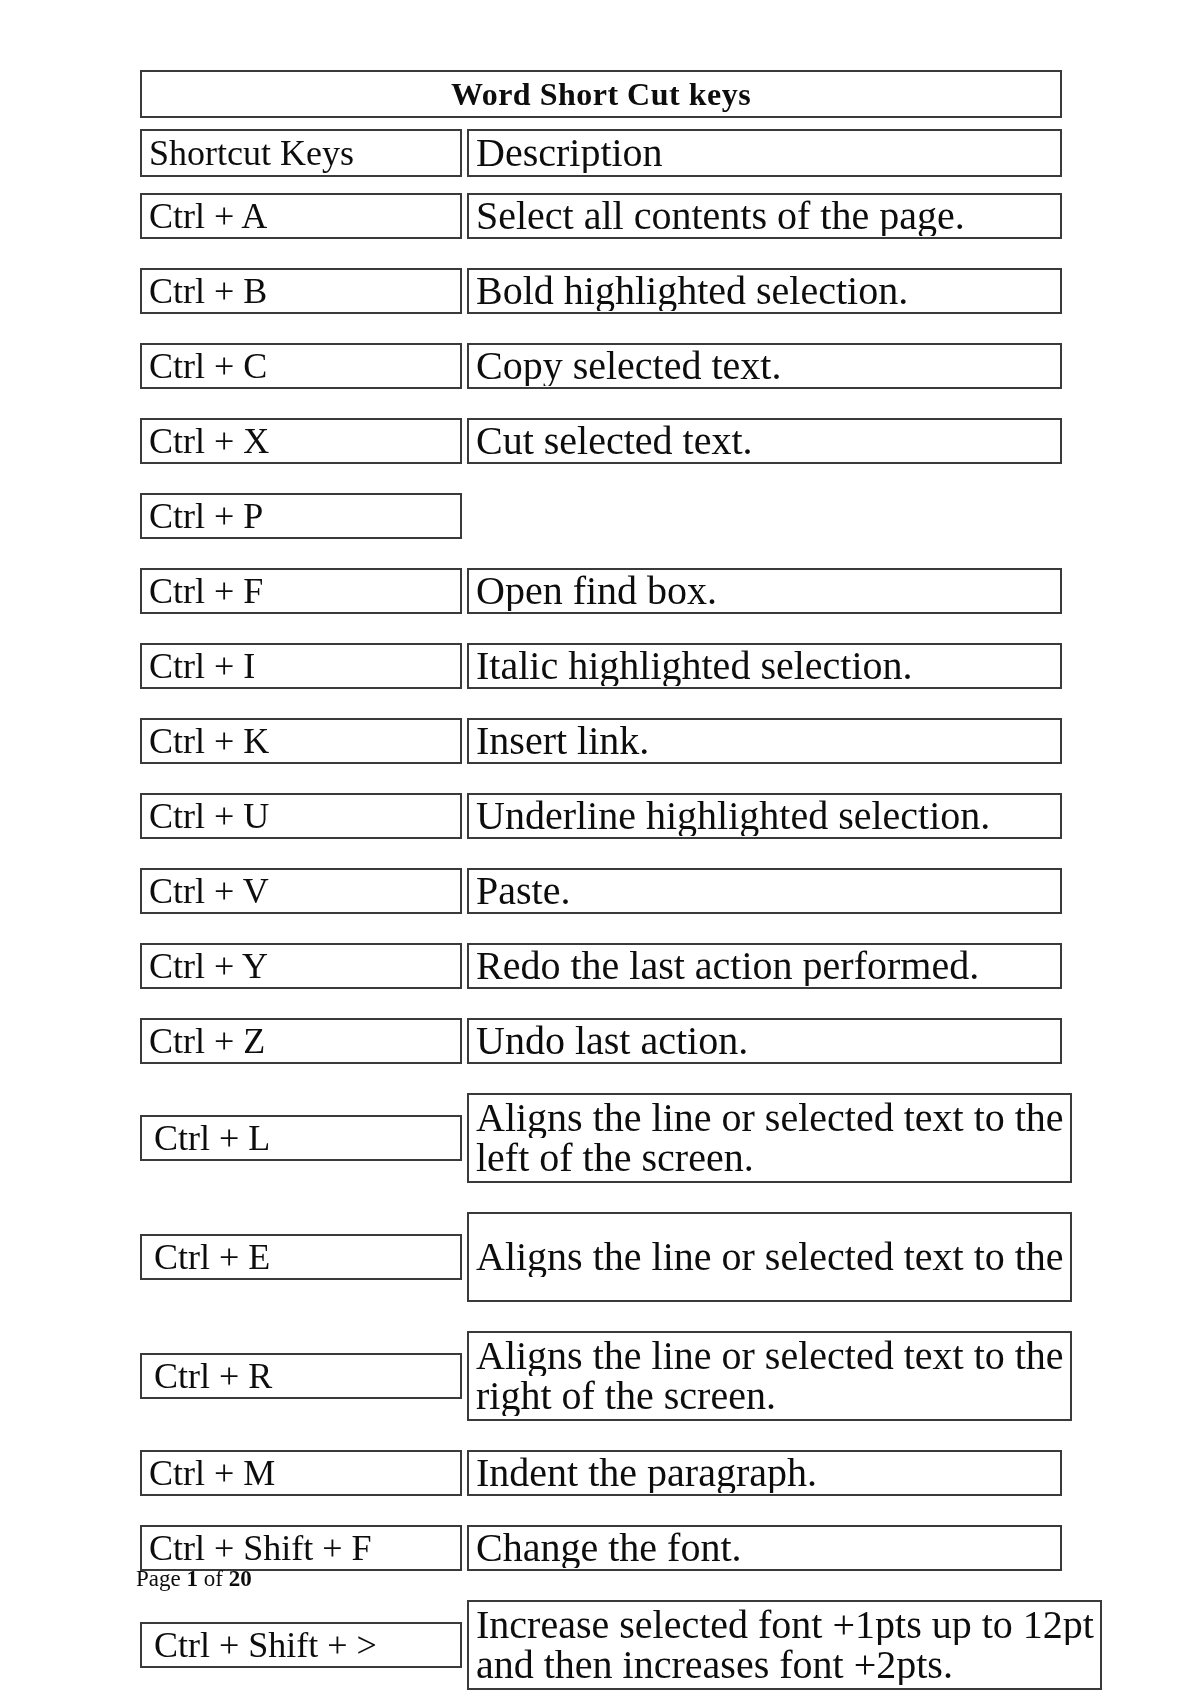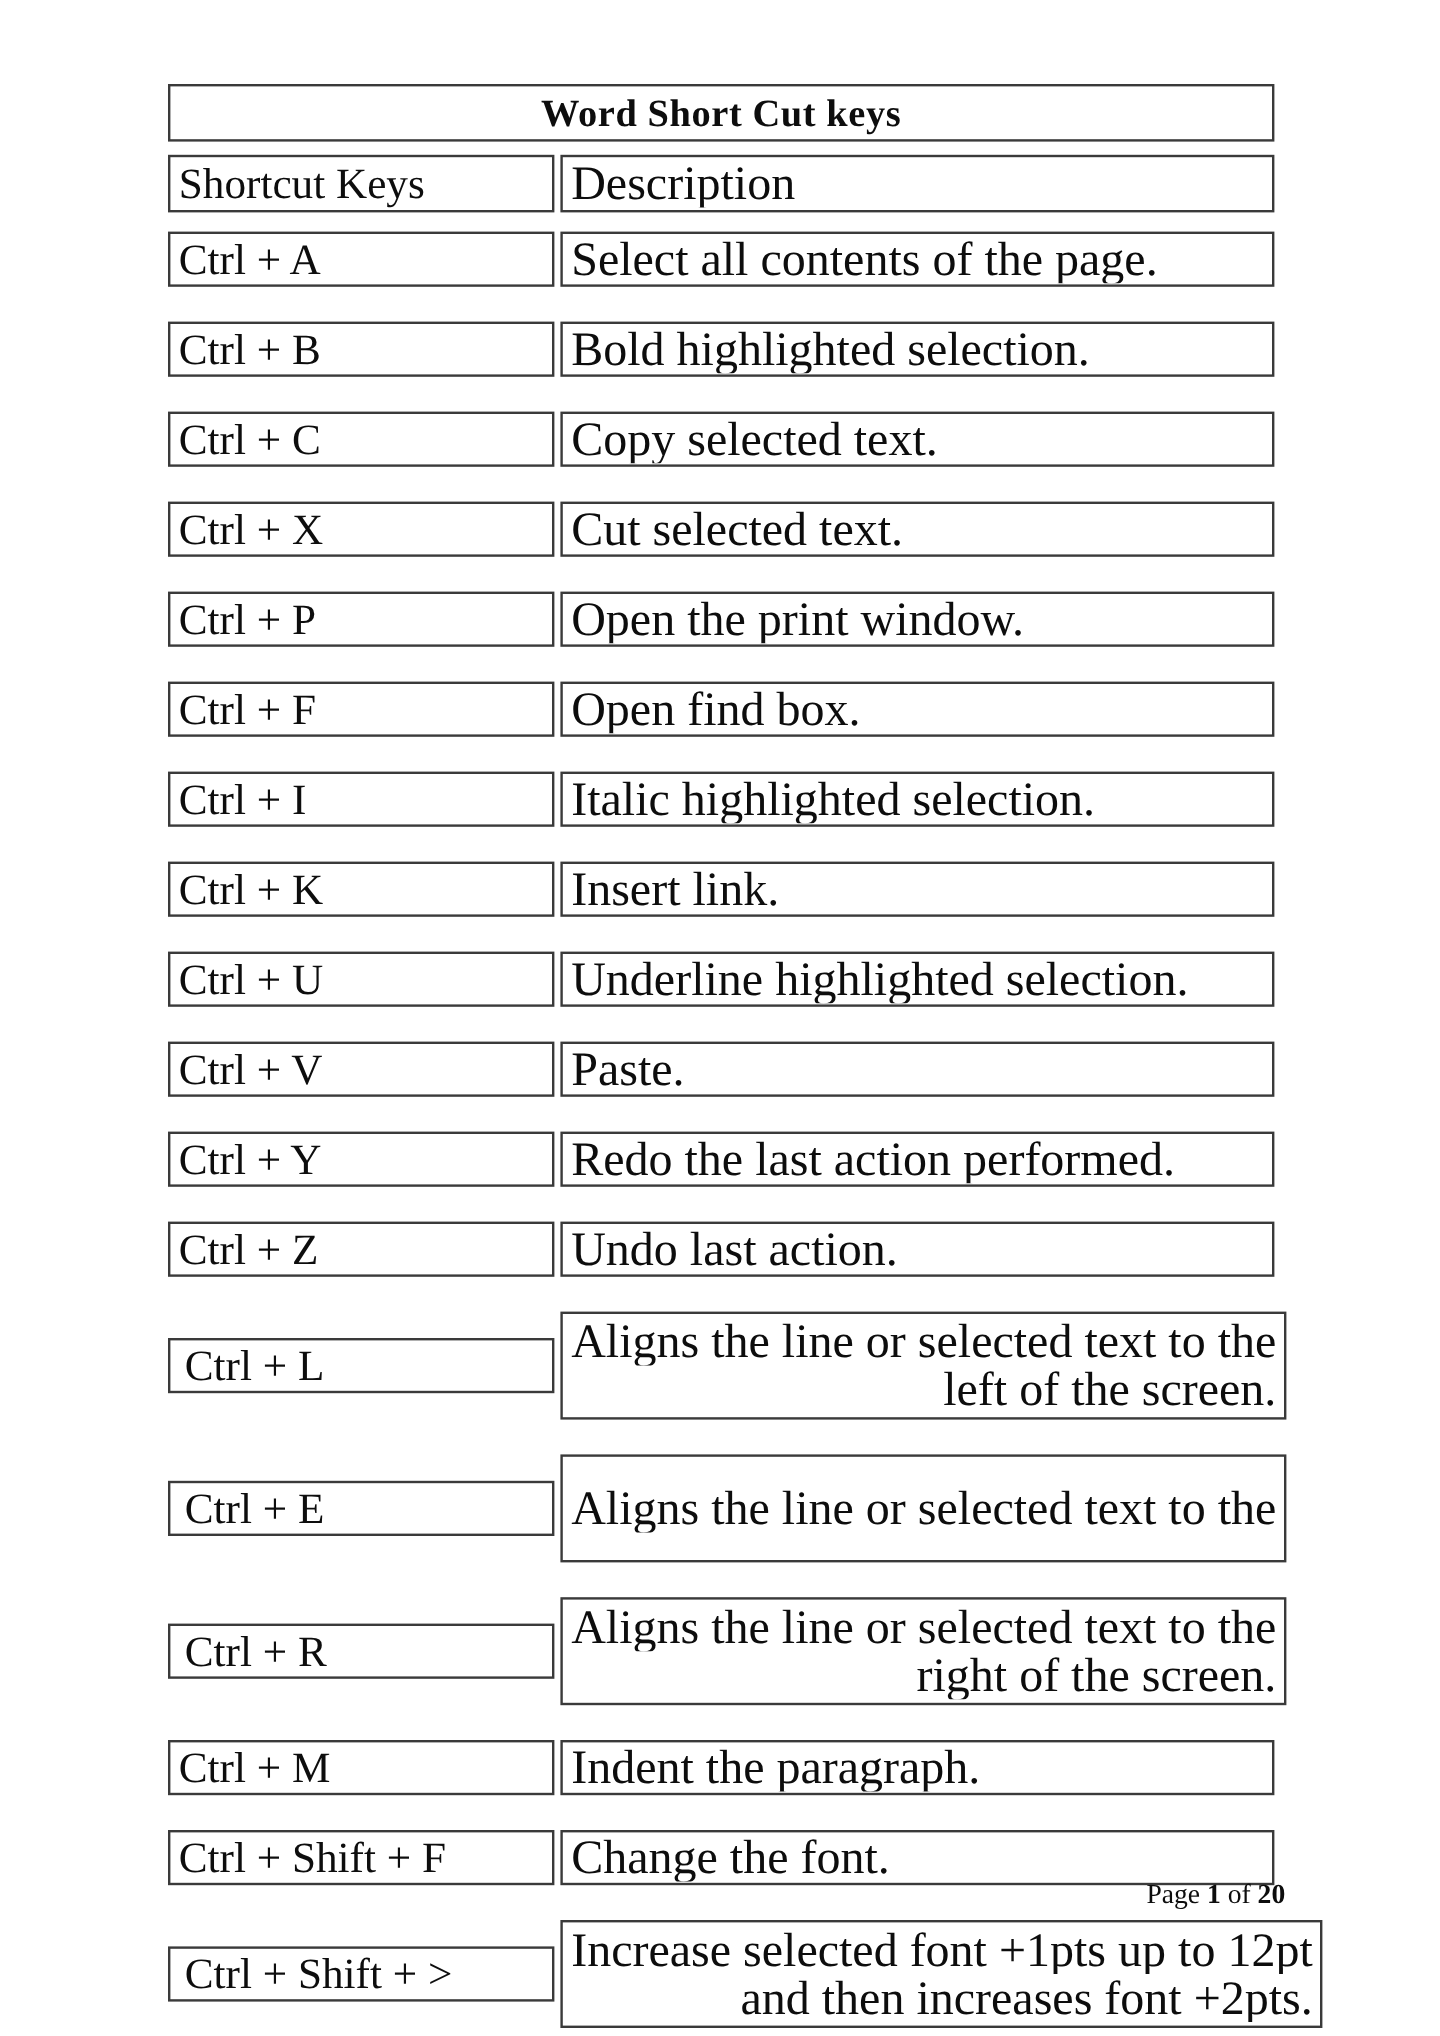--- a/index.html
+++ b/index.html
@@ -57,28 +57,28 @@
   .desc {
     flex:1 1 auto;
     height:46px;
     display:flex; flex-direction:column; justify-content:center;
     padding-left:7px; padding-right:6px;
     font-size:40px;
     line-height:40px;
   }
   .desc div { white-space:nowrap; overflow:hidden; }
 
-  .row.tall .desc { height:90px;text-align:right; }
+  .row.tall .desc { height:90px; }
   .row.tall .key { align-self:center;padding-left:12px; }
 
   .footer {
     position:absolute;
-    left:149px; top:1566px;
+    left:136px; top:1566px;
     width:922px;
-    text-align:right;
+    text-align:left;
     font-size:23px;
   }
   .footer .b { font-weight:bold; }
 </style>
 </head>
 <body>
 
 <div class="sheet">
 
   <div class="table-wrap">
@@ -115,23 +115,20 @@
 
     <div class="row">
       <div class="box key">Ctrl + X</div>
       <div class="box desc">
         <div>Cut selected text.</div>
       </div>
     </div>
 
     <div class="row">
       <div class="box key">Ctrl + P</div>
-      <div class="box desc">
-        <div>Open the print window.</div>
-      </div>
     </div>
 
     <div class="row">
       <div class="box key">Ctrl + F</div>
       <div class="box desc">
         <div>Open find box.</div>
       </div>
     </div>
 
     <div class="row">

